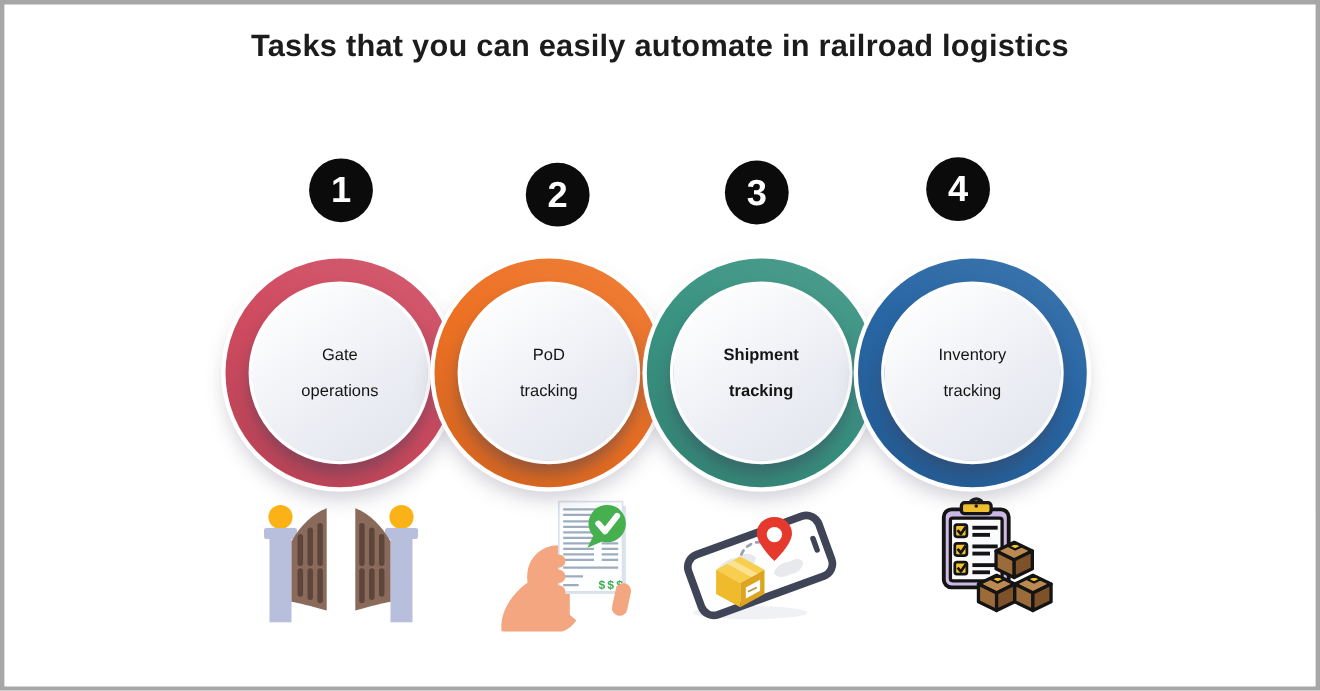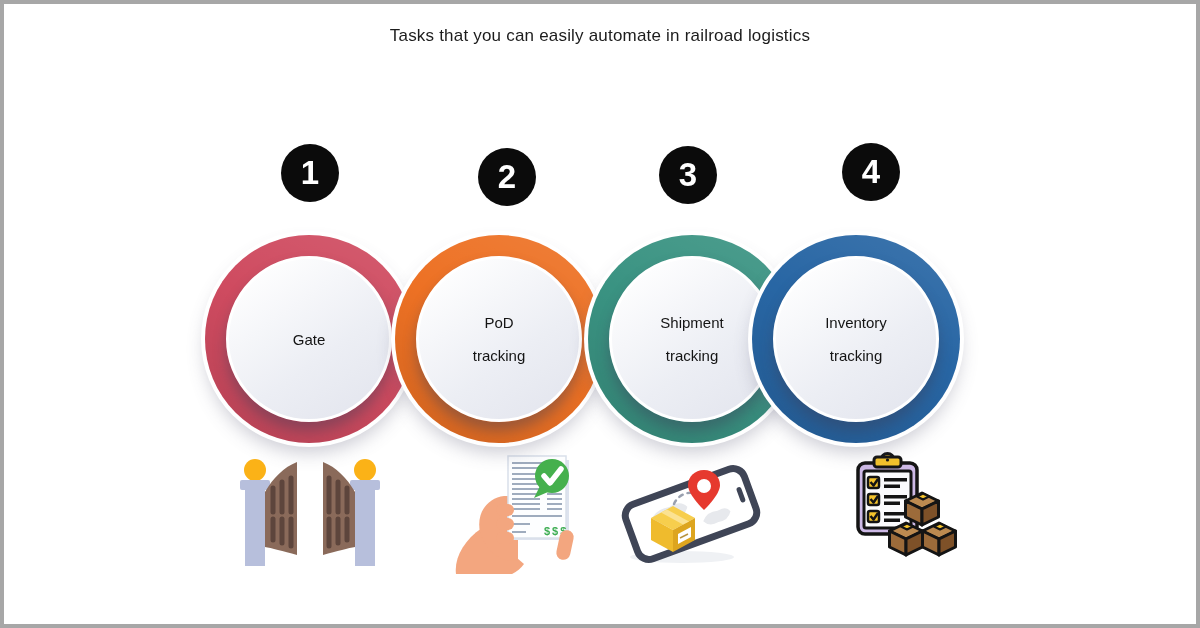--- a/index.html
+++ b/index.html
@@ -7,21 +7,21 @@
     position:relative;
     width:1200px; height:628px;
     background:#fff;
     box-shadow: inset 0 0 0 4px #A7A7A7;
     overflow:hidden;
     font-family:"Liberation Sans", sans-serif;
   }
   .title {
     position:absolute; left:0; top:26px; width:1200px;
     text-align:center;
-    font-size:17px; font-weight:400; letter-spacing:.2px;
+    font-size:28px; font-weight:700; letter-spacing:.2px;
     color:#1c1c1c;
   }
   .badge {
     position:absolute; width:58px; height:58px; border-radius:50%;
     background:var(--badge-bg,#0B0B0B);
     display:flex; align-items:center; justify-content:center;
     color:var(--badge-fg,#fff); font-size:33px; font-weight:700;
     z-index:9;
   }
   .ring {
@@ -63,35 +63,36 @@
   <div class="badge" style="left:659px; top:146px;">
     <span>3</span>
   </div>
   <div class="badge" style="left:842px; top:143px;">
     <span>4</span>
   </div>
 
   <div class="ring" style="left: 205px; z-index: 1; --ring: #CF4B60;">
     <div class="inner">
       <span class="line">Gate</span>
+      <span class="line">operations</span>
     </div>
   </div>
   <div class="ring" style="left: 395px; z-index: 2; text-decoration: underline; --ring: #ED7124;">
     <div class="inner">
       <span class="line">PoD</span>
       <span class="line">tracking</span>
     </div>
   </div>
-  <div class="ring" style="left: 588px; z-index: 3; --ring: #3A9382;">
+  <div class="ring" style="left: 588px; z-index: 3; font-weight: bold; --ring: #3A9382;">
     <div class="inner">
       <span class="line">Shipment</span>
       <span class="line">tracking</span>
     </div>
   </div>
-  <div class="ring" style="left: 752px; z-index: 4; --ring: #2866A4;">
+  <div class="ring" style="left: 780px; z-index: 4; --ring: #2866A4;">
     <div class="inner">
       <span class="line">Inventory</span>
       <span class="line">tracking</span>
     </div>
   </div>
 
   <div class="icon" style="left:238px; top:452px;">
     <svg width="144" height="114" viewBox="0 0 144 114">
       <circle cx="17" cy="18" r="11" fill="#FBB217"></circle>
       <circle cx="127" cy="18" r="11" fill="#FBB217"></circle>

